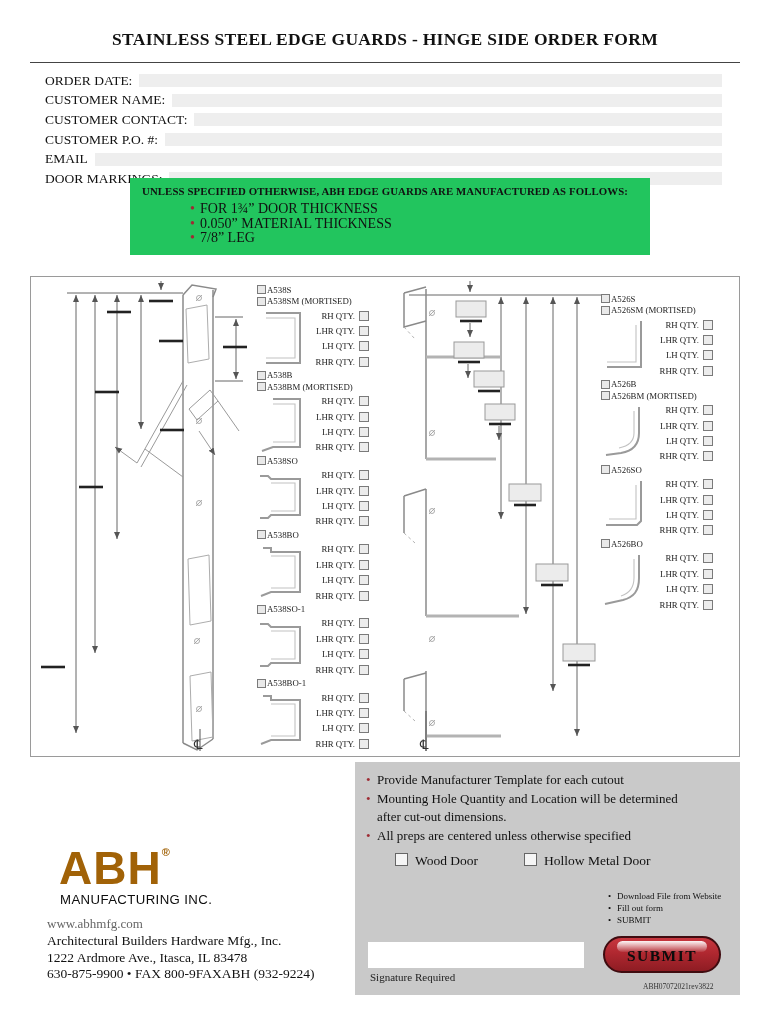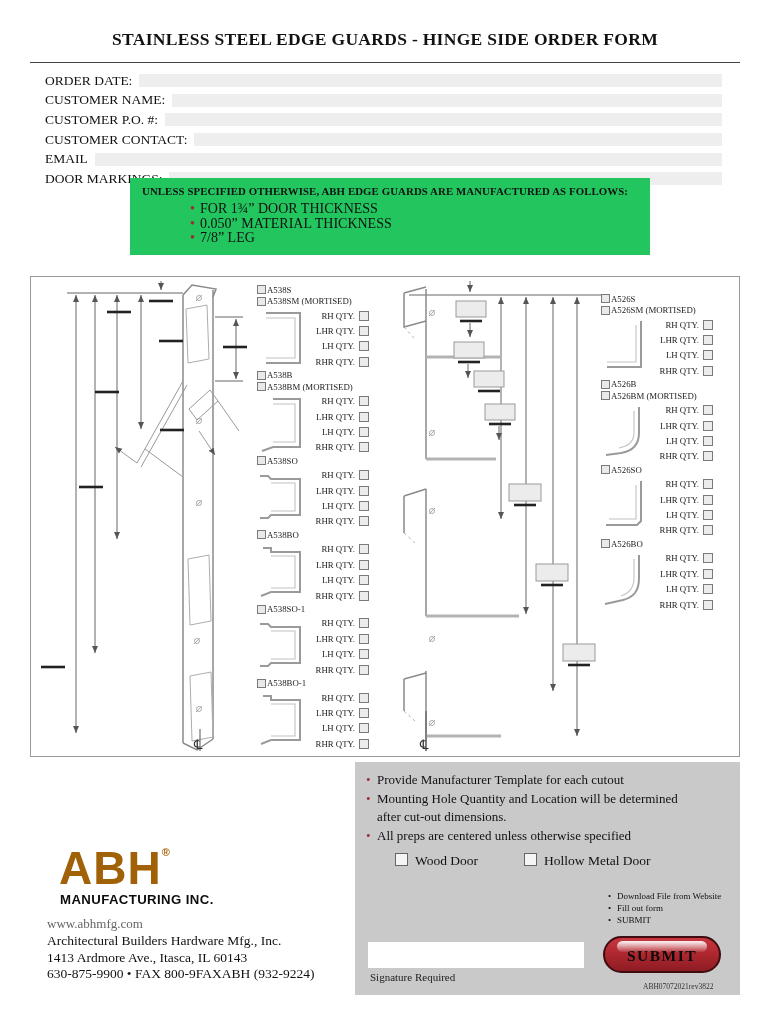--- a/index.html
+++ b/index.html
@@ -33,21 +33,21 @@
   .gbody{display:flex;margin-top:1px;}
   .profile{width:48px;height:60px;flex:none;}
   .qtys{flex:1;}
   .qty-row{display:flex;align-items:center;justify-content:flex-end;height:15.4px;gap:4px;}
   .qty-label{font-size:8.8px;color:#222;}
   .qbox{width:10px;height:10px;background:#ececec;border:1px solid #7a7a7a;box-sizing:border-box;flex:none;}
 
   .company{position:absolute;left:47px;top:845px;}
   .logo-text{font-family:"Liberation Sans",sans-serif;font-weight:900;font-size:46px;line-height:1;color:#a16207;margin-left:12px;letter-spacing:1px;}
   .logo-reg{font-size:11px;vertical-align:28px;letter-spacing:0;}
-  .logo-sub{font-family:"Liberation Sans",sans-serif;font-weight:bold;font-size:13.2px;color:#0d0d0d;margin:1px 0 0 13px;letter-spacing:.4px;}
+  .logo-sub{font-family:"Liberation Sans",sans-serif;font-weight:normal;font-size:13.2px;color:#0d0d0d;margin:1px 0 0 13px;letter-spacing:.4px;}
   .website{font-size:13px;color:#666;margin-top:9px;line-height:16.8px;}
   .cline{font-size:13.5px;line-height:16.8px;color:#111;}
 
   .fpanel{position:absolute;left:355px;top:762px;width:385px;height:233px;background:#c9c9c9;}
   .fnotes{margin:9px 0 0 10px;width:330px;}
   .fnote{font-size:13px;line-height:18.6px;position:relative;padding-left:12px;}
   .fnote::before{content:"\2022";color:#9e2b33;position:absolute;left:1px;}
   .doors{display:flex;gap:46px;margin:8px 0 0 40px;}
   .door{display:flex;align-items:flex-start;gap:7px;font-size:13.5px;}
   .wbox{width:13px;height:13px;background:#f5f5f5;border:1px solid #666;box-sizing:border-box;flex:none;}
@@ -76,25 +76,25 @@
   <div class="fields">
     <div class="frow">
       <span class="flabel">ORDER DATE:</span>
       <div class="finput"></div>
     </div>
     <div class="frow">
       <span class="flabel">CUSTOMER NAME:</span>
       <div class="finput"></div>
     </div>
     <div class="frow">
+      <span class="flabel">CUSTOMER CONTACT:</span>
+      <div class="finput"></div>
+    </div>
+    <div class="frow">
       <span class="flabel">CUSTOMER P.O. #:</span>
-      <div class="finput"></div>
-    </div>
-    <div class="frow">
-      <span class="flabel">CUSTOMER CONTACT:</span>
       <div class="finput"></div>
     </div>
     <div class="frow">
       <span class="flabel">EMAIL</span>
       <div class="finput"></div>
     </div>
     <div class="frow">
       <span class="flabel">DOOR MARKINGS:</span>
       <div class="finput"></div>
     </div>
@@ -574,21 +574,21 @@
           </div>
         </div>
       </div>
   </div>
 
   <div class="company">
     <div class="logo-text"><span>ABH</span><span class="logo-reg">®</span></div>
     <div class="logo-sub">MANUFACTURING INC.</div>
     <div class="website">www.abhmfg.com</div>
     <div class="cline">Architectural Builders Hardware Mfg., Inc.</div>
-    <div class="cline">1413 Ardmore Ave., Itasca, IL 60143</div>
+    <div class="cline">1222 Ardmore Ave., Itasca, IL 83478</div>
     <div class="cline">630-875-9900 • FAX 800-9FAXABH (932-9224)</div>
   </div>
 
   <div class="fpanel">
     <div class="fnotes">
       <div class="fnote">Provide Manufacturer Template for each cutout</div>
       <div class="fnote">Mounting Hole Quantity and Location will be determined after cut-out dimensions.</div>
       <div class="fnote">All preps are centered unless otherwise specified</div>
     </div>
     <div class="doors">

